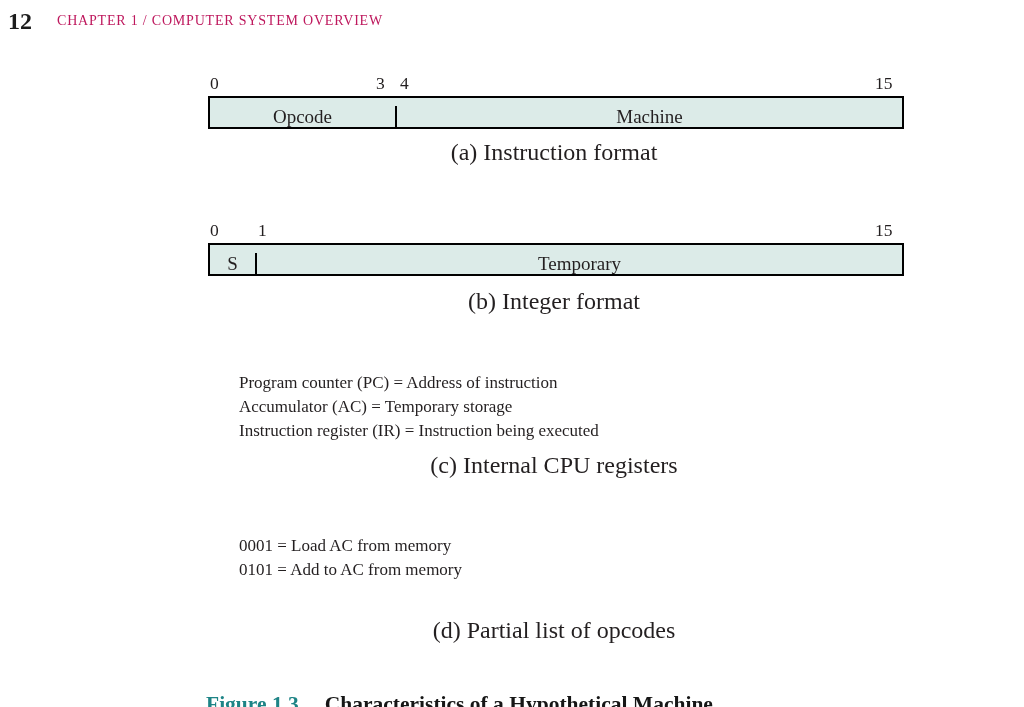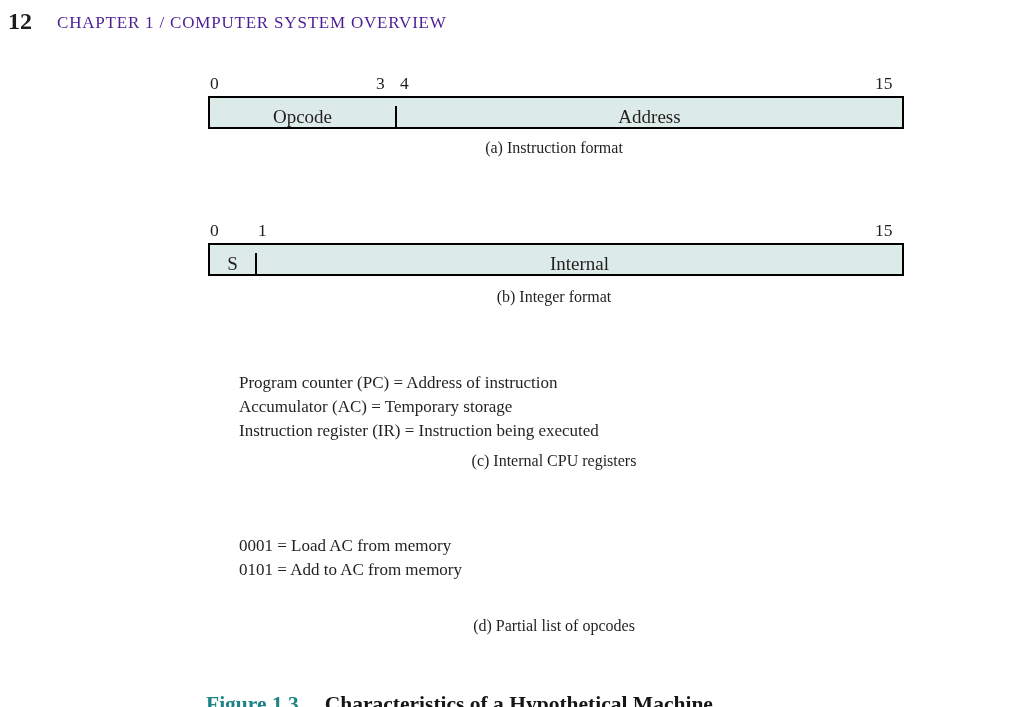--- a/index.html
+++ b/index.html
@@ -11,22 +11,22 @@
     color:#231f20;
     overflow:hidden;
   }
   
   .page-number{
     position:absolute;left:8px;top:8px;
     font-size:24px;font-weight:bold;color:#1c1c1c;text-align:right;
   }
   .chapter-title{
     position:absolute;left:57px;top:13px;
-    font-size:17px;letter-spacing:0.8px;
-    color:#4c1d95;
+    font-size:14px;letter-spacing:0.8px;
+    color:#be185d;
   }
   
   .bit-label{
     position:absolute;
     font-size:17.5px;color:#231f20;white-space:nowrap;
   }
   
   .field-box{
     position:absolute;left:208px;width:692px;height:29px;
     display:flex;
@@ -40,21 +40,21 @@
   }
   .field-cell.first{border-right:2px solid #000000;}
   #instr-cell-opcode{width:185px;}
   #instr-cell-address{flex:1;}
   #int-cell-s{width:45px;}
   #int-cell-magnitude{flex:1;}
   
   .sub-caption{
     position:absolute;left:208px;width:692px;
     text-align:center;
-    font-size:16px;color:#231f20;
+    font-size:24px;color:#231f20;
   }
   
   .text-block{
     position:absolute;left:239px;
     font-size:17px;line-height:24px;color:#231f20;white-space:nowrap;
   }
   
   .figure-caption{
     position:absolute;left:206px;top:692px;
     font-size:21.5px;font-weight:bold;white-space:nowrap;
@@ -70,31 +70,31 @@
   <div class="page-number">12</div>
   <div class="chapter-title">CHAPTER 1 / COMPUTER SYSTEM OVERVIEW</div>
 
   <span class="bit-label" style="left:210px;top:73px;">0</span>
   <span class="bit-label" style="left:376px;top:73px;">3</span>
   <span class="bit-label" style="left:400px;top:73px;">4</span>
   <span class="bit-label" style="left:875px;top:73px;">15</span>
 
   <div class="field-box" style="top:96px;">
     <div class="field-cell first" id="instr-cell-opcode">Opcode</div>
-    <div class="field-cell" id="instr-cell-address">Address</div>
+    <div class="field-cell" id="instr-cell-address">Machine</div>
   </div>
   <div class="sub-caption" style="top:139px;">(a) Instruction format</div>
 
   <span class="bit-label" style="left:210px;top:220px;">0</span>
   <span class="bit-label" style="left:258px;top:220px;">1</span>
   <span class="bit-label" style="left:875px;top:220px;">15</span>
 
   <div class="field-box" style="top:243px;">
     <div class="field-cell first" id="int-cell-s">S</div>
-    <div class="field-cell" id="int-cell-magnitude">Internal</div>
+    <div class="field-cell" id="int-cell-magnitude">Temporary</div>
   </div>
   <div class="sub-caption" style="top:288px;">(b) Integer format</div>
 
   <div class="text-block" style="top:371px;">
     <div>Program counter (PC) = Address of instruction</div>
     <div>Accumulator (AC) = Temporary storage</div>
     <div>Instruction register (IR) = Instruction being executed</div>
   </div>
   <div class="sub-caption" style="top:452px;">(c) Internal CPU registers</div>
 

